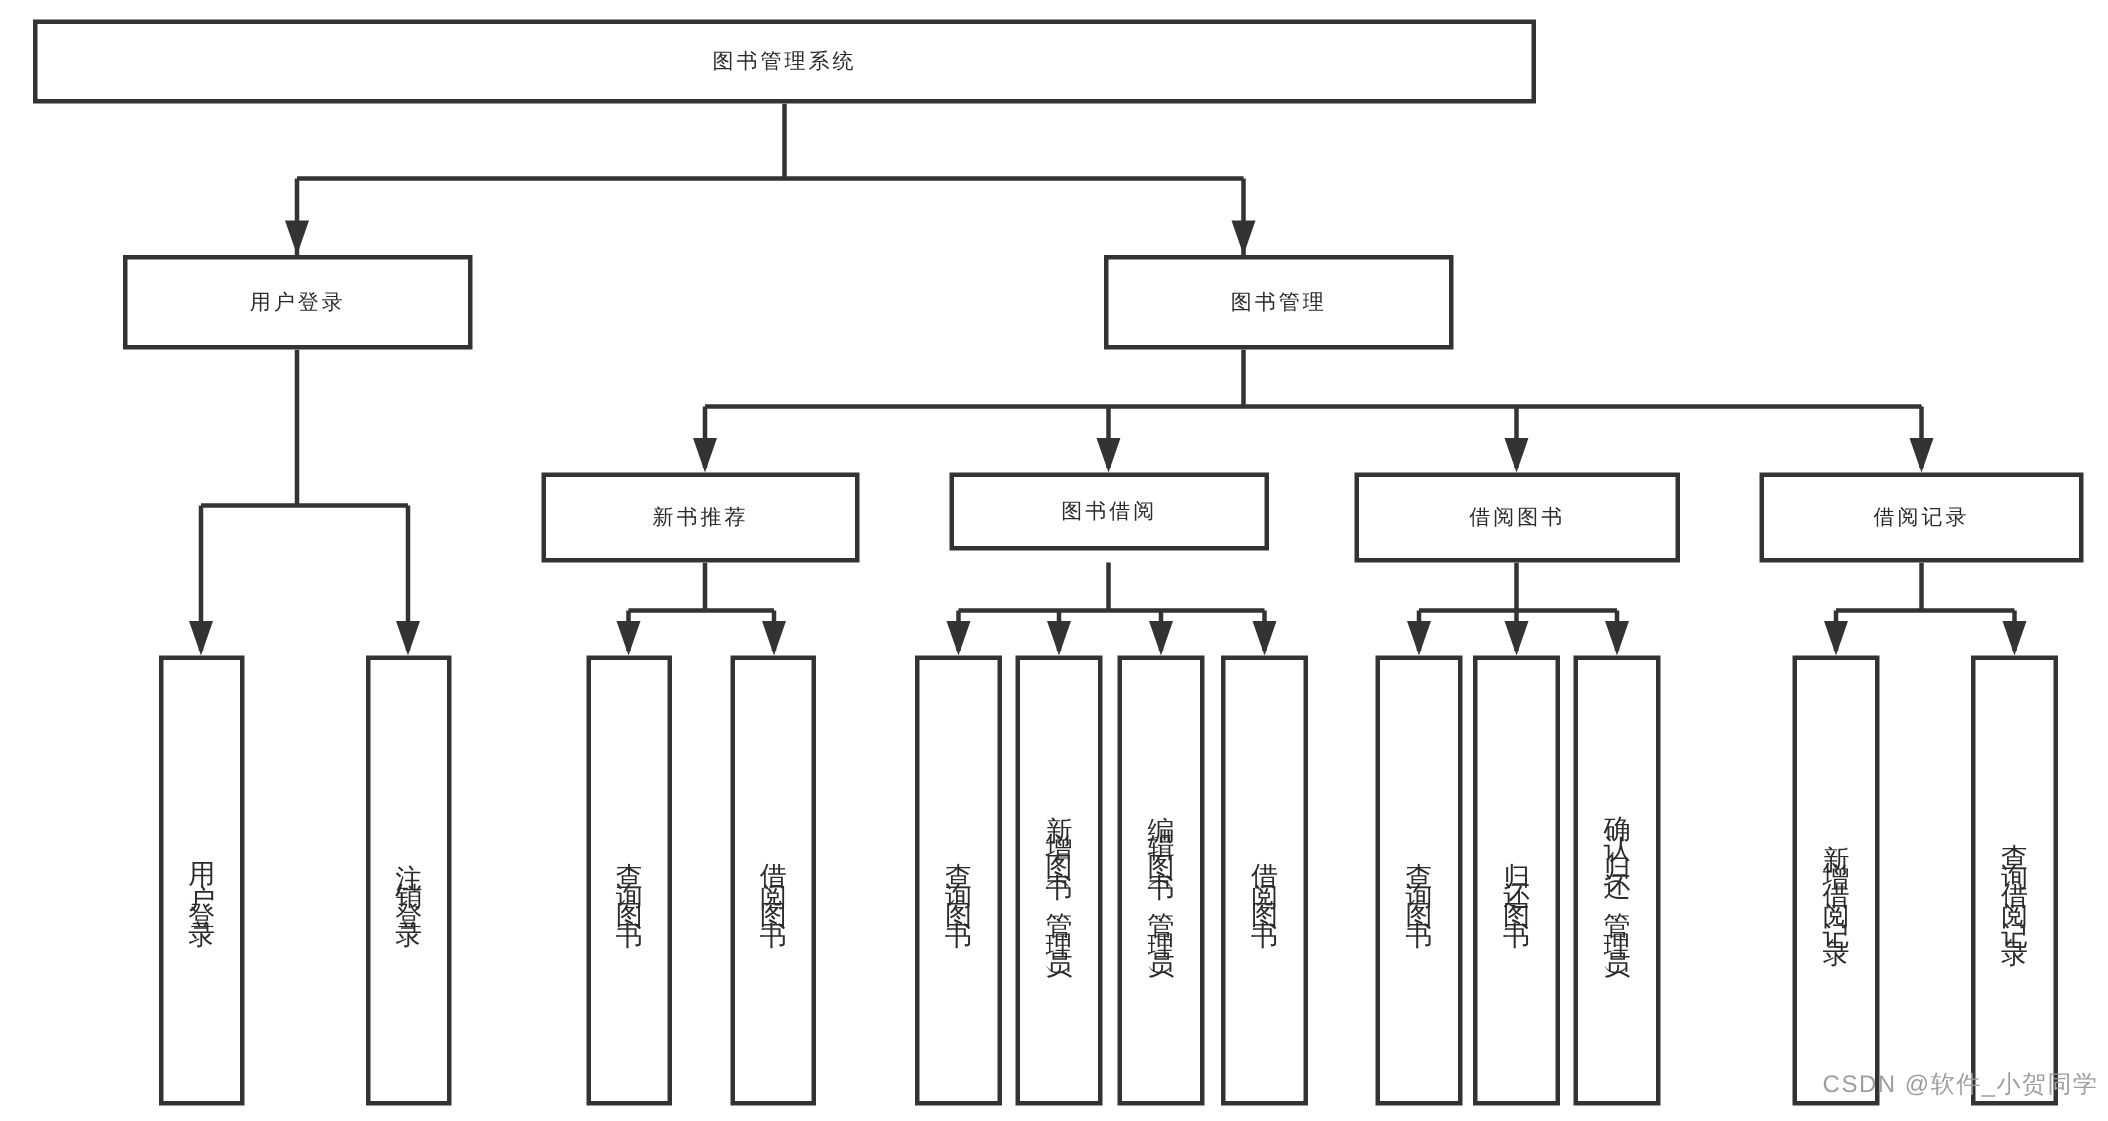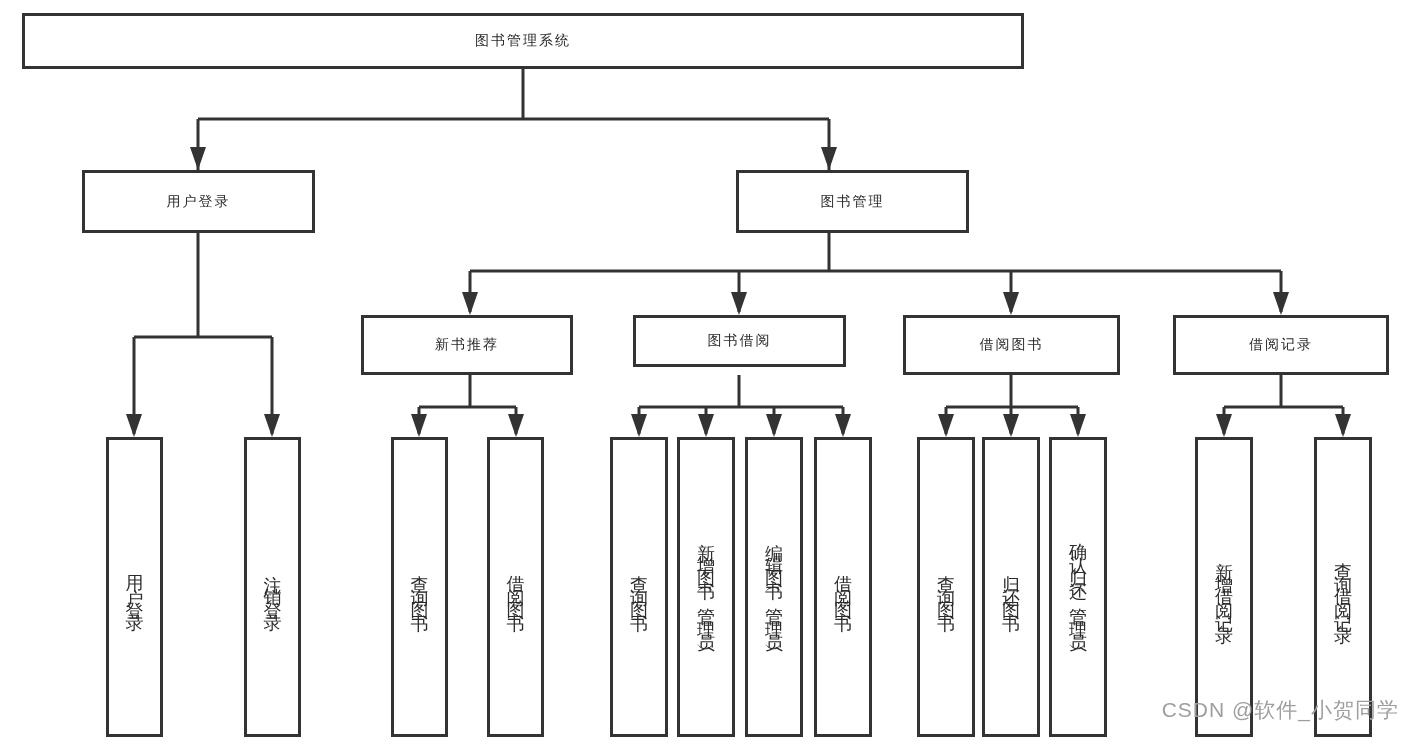--- a/index.html
+++ b/index.html
@@ -52,22 +52,22 @@
   .leaf {
     writing-mode: vertical-rl;
     text-orientation: mixed;
     font-size: 18px;
     letter-spacing: 13px;
     line-height: 1;
   }
   .watermark {
     position: absolute;
     right: 6px;
-    bottom: 23px;
-    font-size: 21px;
+    bottom: 13px;
+    font-size: 16px;
     color: var(--watermark);
     letter-spacing: 1px;
     white-space: nowrap;
     z-index: 10;
   }
 </style>
 </head>
 <body>
 
 <div class="canvas">

